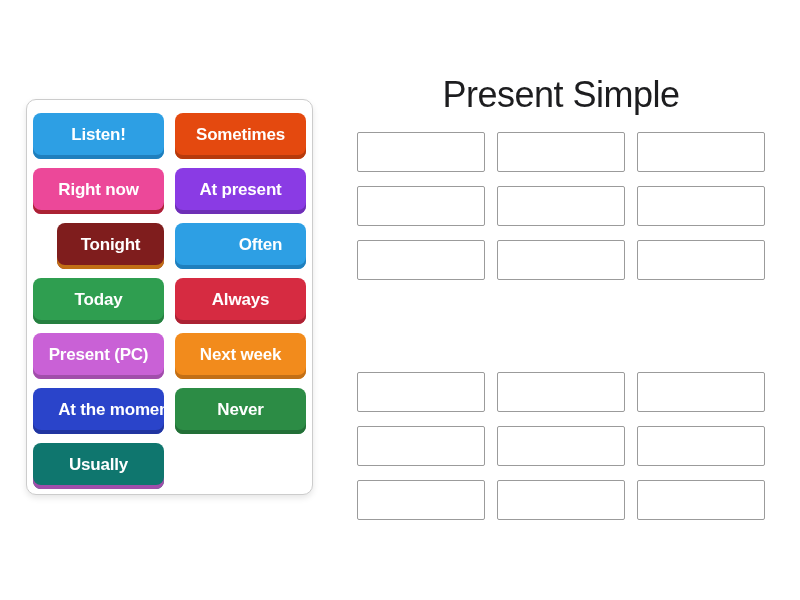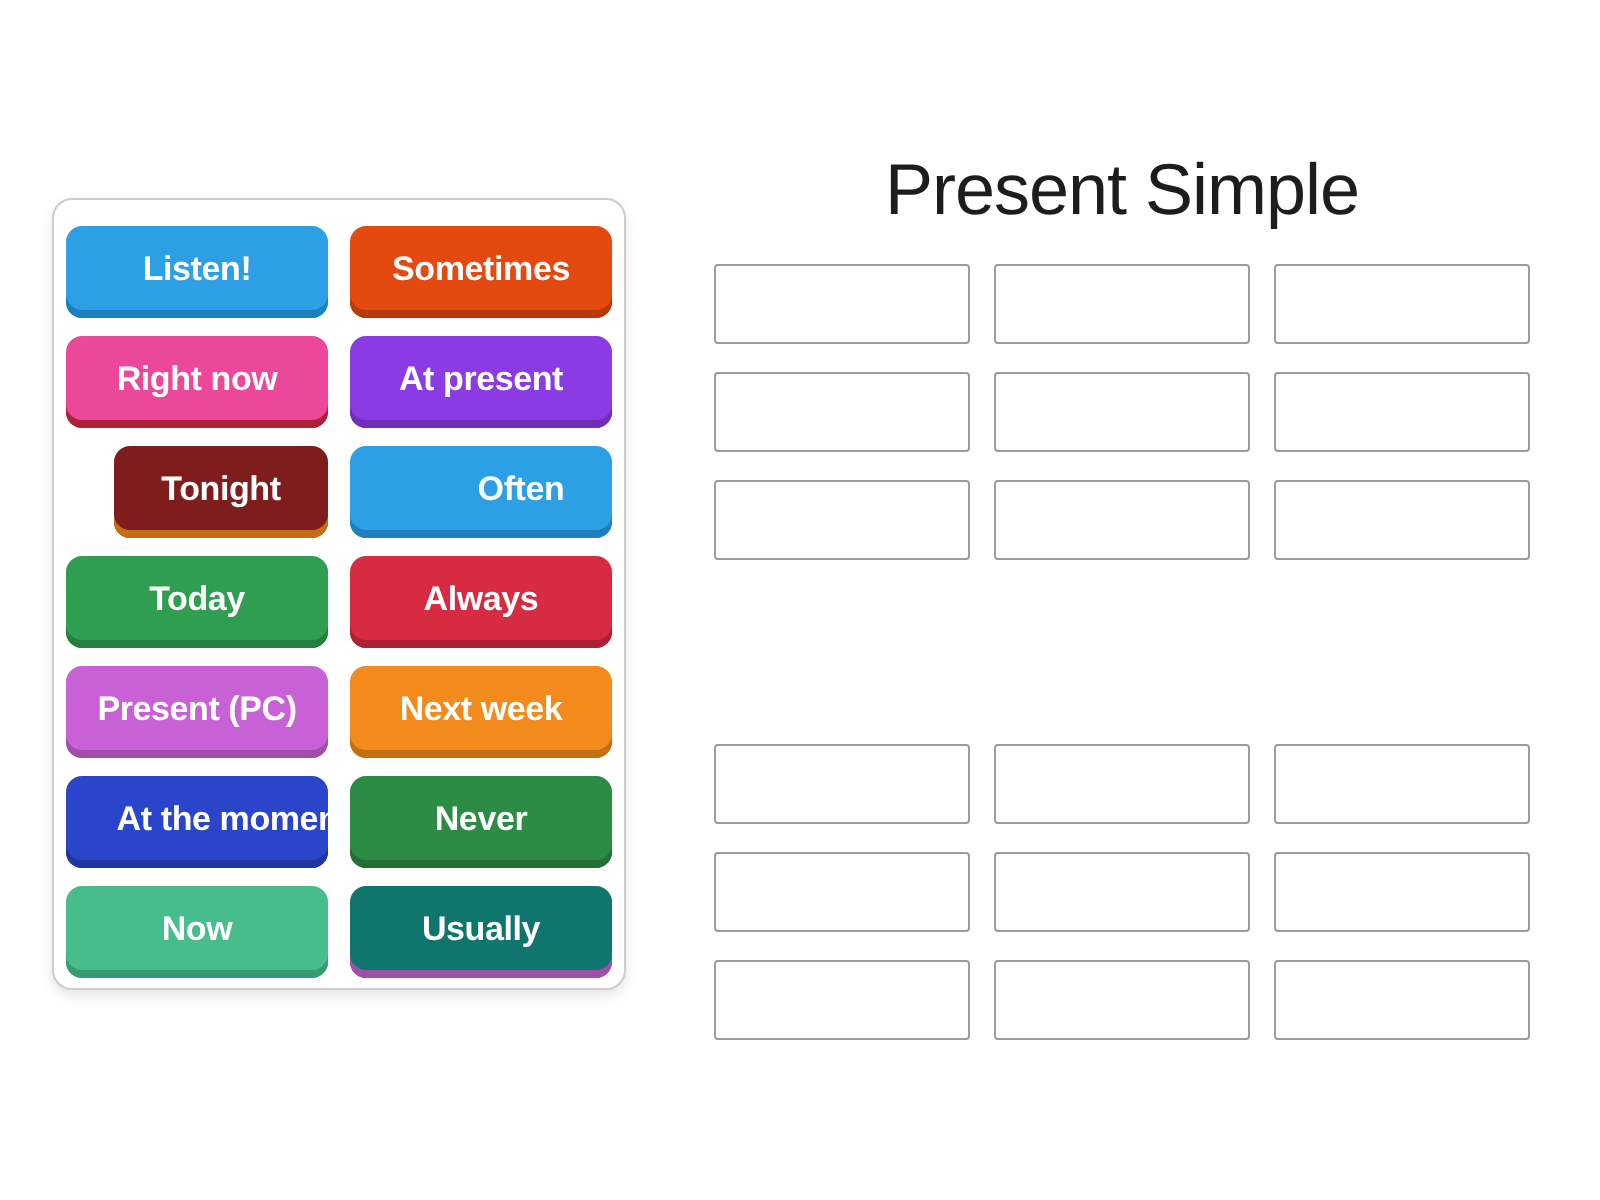--- a/index.html
+++ b/index.html
@@ -124,23 +124,20 @@
       </div>
       <div class="tile" style="background: rgb(242, 139, 28); box-shadow: rgb(194, 111, 22) 0px -4px 0px inset;">
         <span>Next week</span>
       </div>
       <div class="tile" style="background: rgb(42, 68, 202); box-shadow: rgb(33, 53, 160) 0px -4px 0px inset; padding-left: 36px;">
         <span>At the moment</span>
       </div>
       <div class="tile" style="background: rgb(44, 140, 69); box-shadow: rgb(35, 111, 55) 0px -4px 0px inset;">
         <span>Never</span>
       </div>
-      <div class="tile" style="background: rgb(70, 189, 139); box-shadow: rgb(56, 154, 112) 0px -4px 0px inset;">
-        <span>Now</span>
-      </div>
       <div class="tile" style="background: #0f766e; box-shadow: rgb(161, 78, 171) 0px -4px 0px inset;">
         <span>Usually</span>
       </div>
     </div>
 
   <h2 class="group-title" id="title-ps">Present Simple</h2>
 
   <div class="slots" id="slots-ps">
       <div class="slot"></div>
       <div class="slot"></div>

